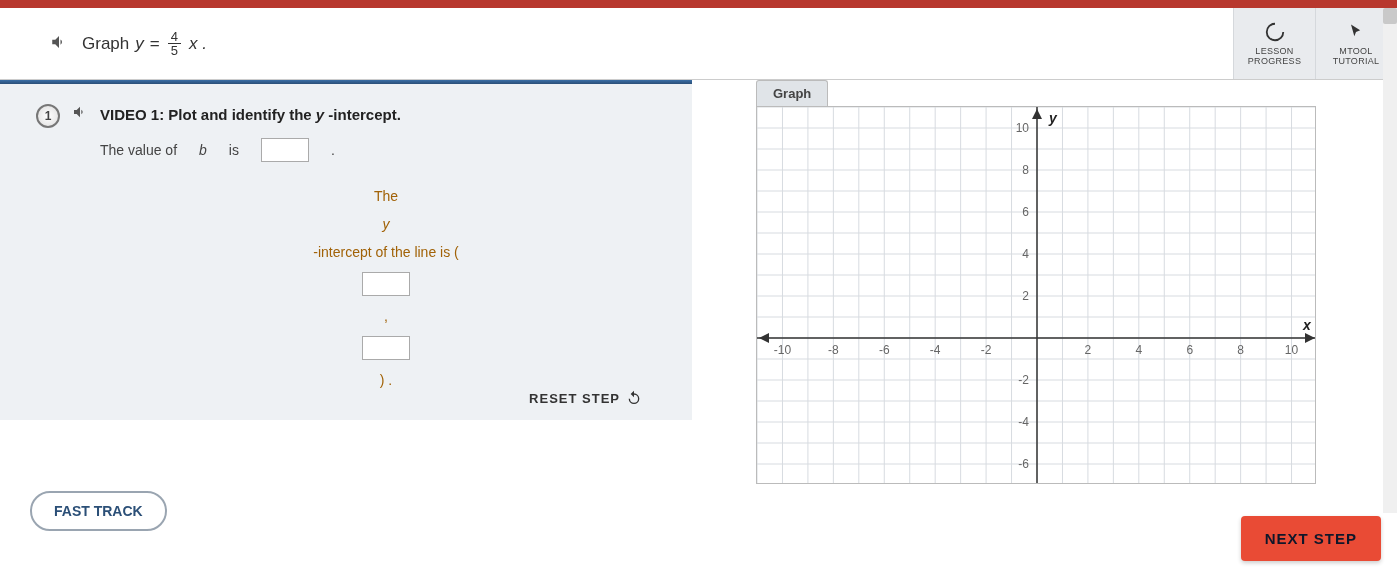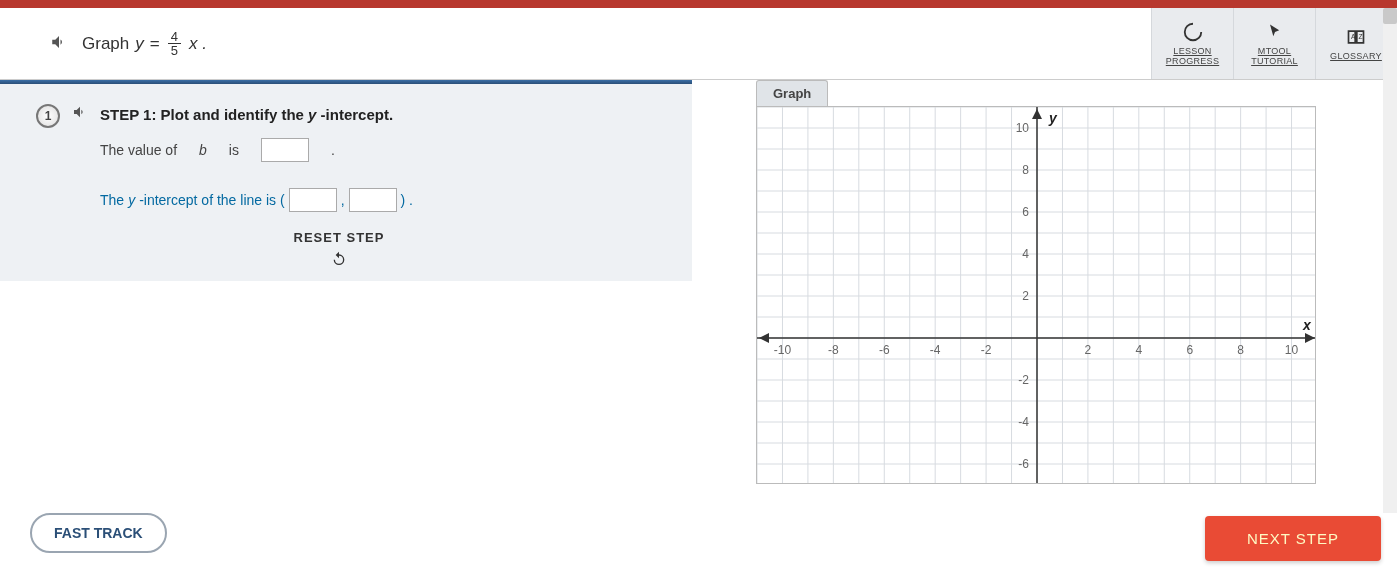--- a/index.html
+++ b/index.html
@@ -9,40 +9,40 @@
   .question-area { flex: 1; display: flex; align-items: center; padding-left: 50px; gap: 14px; }
   .speaker svg { width: 18px; height: 18px; fill: #555; }
   .qtext { font-size: 17px; color: #333; display: flex; align-items: center; gap: 6px; }
   .frac { display: inline-flex; flex-direction: column; align-items: center; font-size: 13px; line-height: 1; margin: 0 2px; }
   .frac .n { border-bottom: 1px solid #333; padding: 0 3px; }
   .frac .d { padding: 0 3px; }
   .toolbar { display: flex; }
   .tool { width: 82px; background: #e9ebee; border-left: 1px solid #d5d8dc; display: flex; flex-direction: column; align-items: center; justify-content: center; gap: 4px; cursor: pointer; }
   .tool:last-child { border-right: 1px solid #d5d8dc; }
   .tool .ticon { height: 22px; display: flex; align-items: center; justify-content: center; }
-  .tool .tlabel { font-size: 9px; color: #444; text-align: center; line-height: 1.1; letter-spacing: 0.3px; text-decoration: underline; }
+  .tool .tlabel { font-size: 9px; color: #444; text-align: center; line-height: 1.1; letter-spacing: 0.3px; }
   .divider { height: 4px; background: linear-gradient(#3a6ea5, #2b4f77); width: 692px; }
   .main { display: flex; height: 410px; }
   .left { width: 692px; }
   .stepbox { background: #eef1f4; padding: 20px 20px 14px 36px; position: relative; }
   .stepnum { position: absolute; left: 36px; top: 20px; width: 24px; height: 24px; border-radius: 50%; background: radial-gradient(#fff,#ddd); border: 2px solid #777; display: flex; align-items: center; justify-content: center; font-size: 12px; font-weight: bold; color:#444; }
   .steprow { display: flex; align-items: center; gap: 12px; margin-left: 36px; }
   .steprow .sp svg { width: 16px; height: 16px; fill: #555; }
   .steptitle { font-size: 15px; color: #222; }
   .steptitle b { font-weight: bold; }
   .steptitle i { font-style: italic; }
   .line2 { margin: 14px 0 0 64px; font-size: 14px; color: #444; display:flex; align-items:center; gap:22px;}
   .inpt { width: 48px; height: 24px; border: 1px solid #aaa; background: #fff; display:inline-block; }
-  .line3 { margin: 26px 0 0 64px; font-size: 14px; color: #0369a1; display:flex; align-items:center; gap:4px;}
-  .reset { text-align: right; margin-top: 18px; padding-right: 30px; font-size: 13px; font-weight: bold; color: #333; letter-spacing:1px; cursor:pointer; display:flex; justify-content:flex-end; align-items:center; gap:6px;flex-direction:column;}
+  .line3 { margin: 26px 0 0 64px; font-size: 14px; color: #a16207; display:flex; align-items:center; gap:12px;flex-direction:column;}
+  .reset { text-align: right; margin-top: 2px; padding-right: 30px; font-size: 13px; font-weight: bold; color: #333; letter-spacing:1px; cursor:pointer; display:flex; justify-content:flex-end; align-items:center; gap:6px;}
   .right { flex: 1; padding: 0 0 0 64px; position: relative; }
   .tab { display:inline-block; background:#e0e4e8; border:1px solid #bbb; border-bottom:none; padding:5px 16px; font-size:13px; font-weight:bold; color:#444; border-radius:3px 3px 0 0; margin-left:0; }
   .graphwrap { border:1px solid #bbb; background:#fff; width: 560px; height: 378px; position:relative; overflow:hidden;}
-  .fastbtn { position:absolute; left:30px; bottom:20px; border:2px solid #9aa5b1; border-radius:22px; padding:10px 22px; font-size:14px; font-weight:bold; color:#2b4f77; background:#fff; cursor:pointer;}
-  .nextbtn { position:absolute; right:16px; bottom:12px; background:#e94b35; color:#fef9c3; border:none; border-radius:4px; padding:14px 42px; font-size:15px; font-weight:normal; letter-spacing:1px; cursor:pointer; box-shadow:0 2px 4px rgba(0,0,0,.2);}
+  .fastbtn { position:absolute; left:30px; bottom:42px; border:2px solid #9aa5b1; border-radius:22px; padding:10px 22px; font-size:14px; font-weight:bold; color:#2b4f77; background:#fff; cursor:pointer;}
+  .nextbtn { position:absolute; right:16px; bottom:12px; background:#e94b35; color:#0f172a; border:none; border-radius:4px; padding:14px 24px; font-size:15px; font-weight:bold; letter-spacing:1px; cursor:pointer; box-shadow:0 2px 4px rgba(0,0,0,.2);}
   .scrolltrack { position:absolute; right:0; top:8px; bottom:60px; width:14px; background:#f0f0f0;}
   .scrollthumb { position:absolute; right:0; top:8px; width:14px; height:16px; background:#c9c9c9; border-radius:2px;}
   
   .axistxt { font-size:12px; fill:#666; font-family:Arial; }
   .axislabel { font-size:14px; fill:#222; font-weight:bold; font-style:italic;}
 </style>
 </head>
 <body>
 
 <div class="redbar"></div>
@@ -75,44 +75,34 @@
       <span class="tlabel">LESSON<br>PROGRESS</span>
     </div>
     <div class="tool">
       <span class="ticon">
           <svg width="20" height="20" viewBox="0 0 24 24">
             <path d="M6 3l4 14 2-5 5-2z" fill="#333"></path>
           </svg>
         </span>
       <span class="tlabel">MTOOL<br>TUTORIAL</span>
     </div>
-    <div class="tool">
-      <span class="ticon">
-          <svg width="22" height="20" viewBox="0 0 24 24">
-            <path d="M3 5h8v14H3zM13 5h8v14h-8z" fill="none" stroke="#333" stroke-width="2"></path>
-            <text x="6" y="14" font-size="8" fill="#333">A</text>
-            <text x="15" y="14" font-size="8" fill="#333">Z</text>
-          </svg>
-        </span>
-      <span class="tlabel">GLOSSARY</span>
-    </div>
   </div>
 </div>
 
 <div class="main">
   <div class="left">
     <div class="divider"></div>
     <div class="stepbox">
       <div class="stepnum">1</div>
       <div class="steprow">
         <span class="sp"><svg viewBox="0 0 24 24">
               <path d="M3 9v6h4l5 5V4L7 9H3zm13 3a4 4 0 0 0-2-3.5v7A4 4 0 0 0 16 12z"></path>
             </svg></span>
         <span class="steptitle">
-          <b><span>STEP 1: Plot and identify the </span><i>y</i><span> -intercept.</span></b>
+          <b><span>VIDEO 1: Plot and identify the </span><i>y</i><span> -intercept.</span></b>
         </span>
       </div>
       <div class="line2">
         <span>The value of </span>
         <i>b</i>
         <span> is </span>
         <span class="inpt"></span>
         <span>.</span>
       </div>
       <div class="line3">

